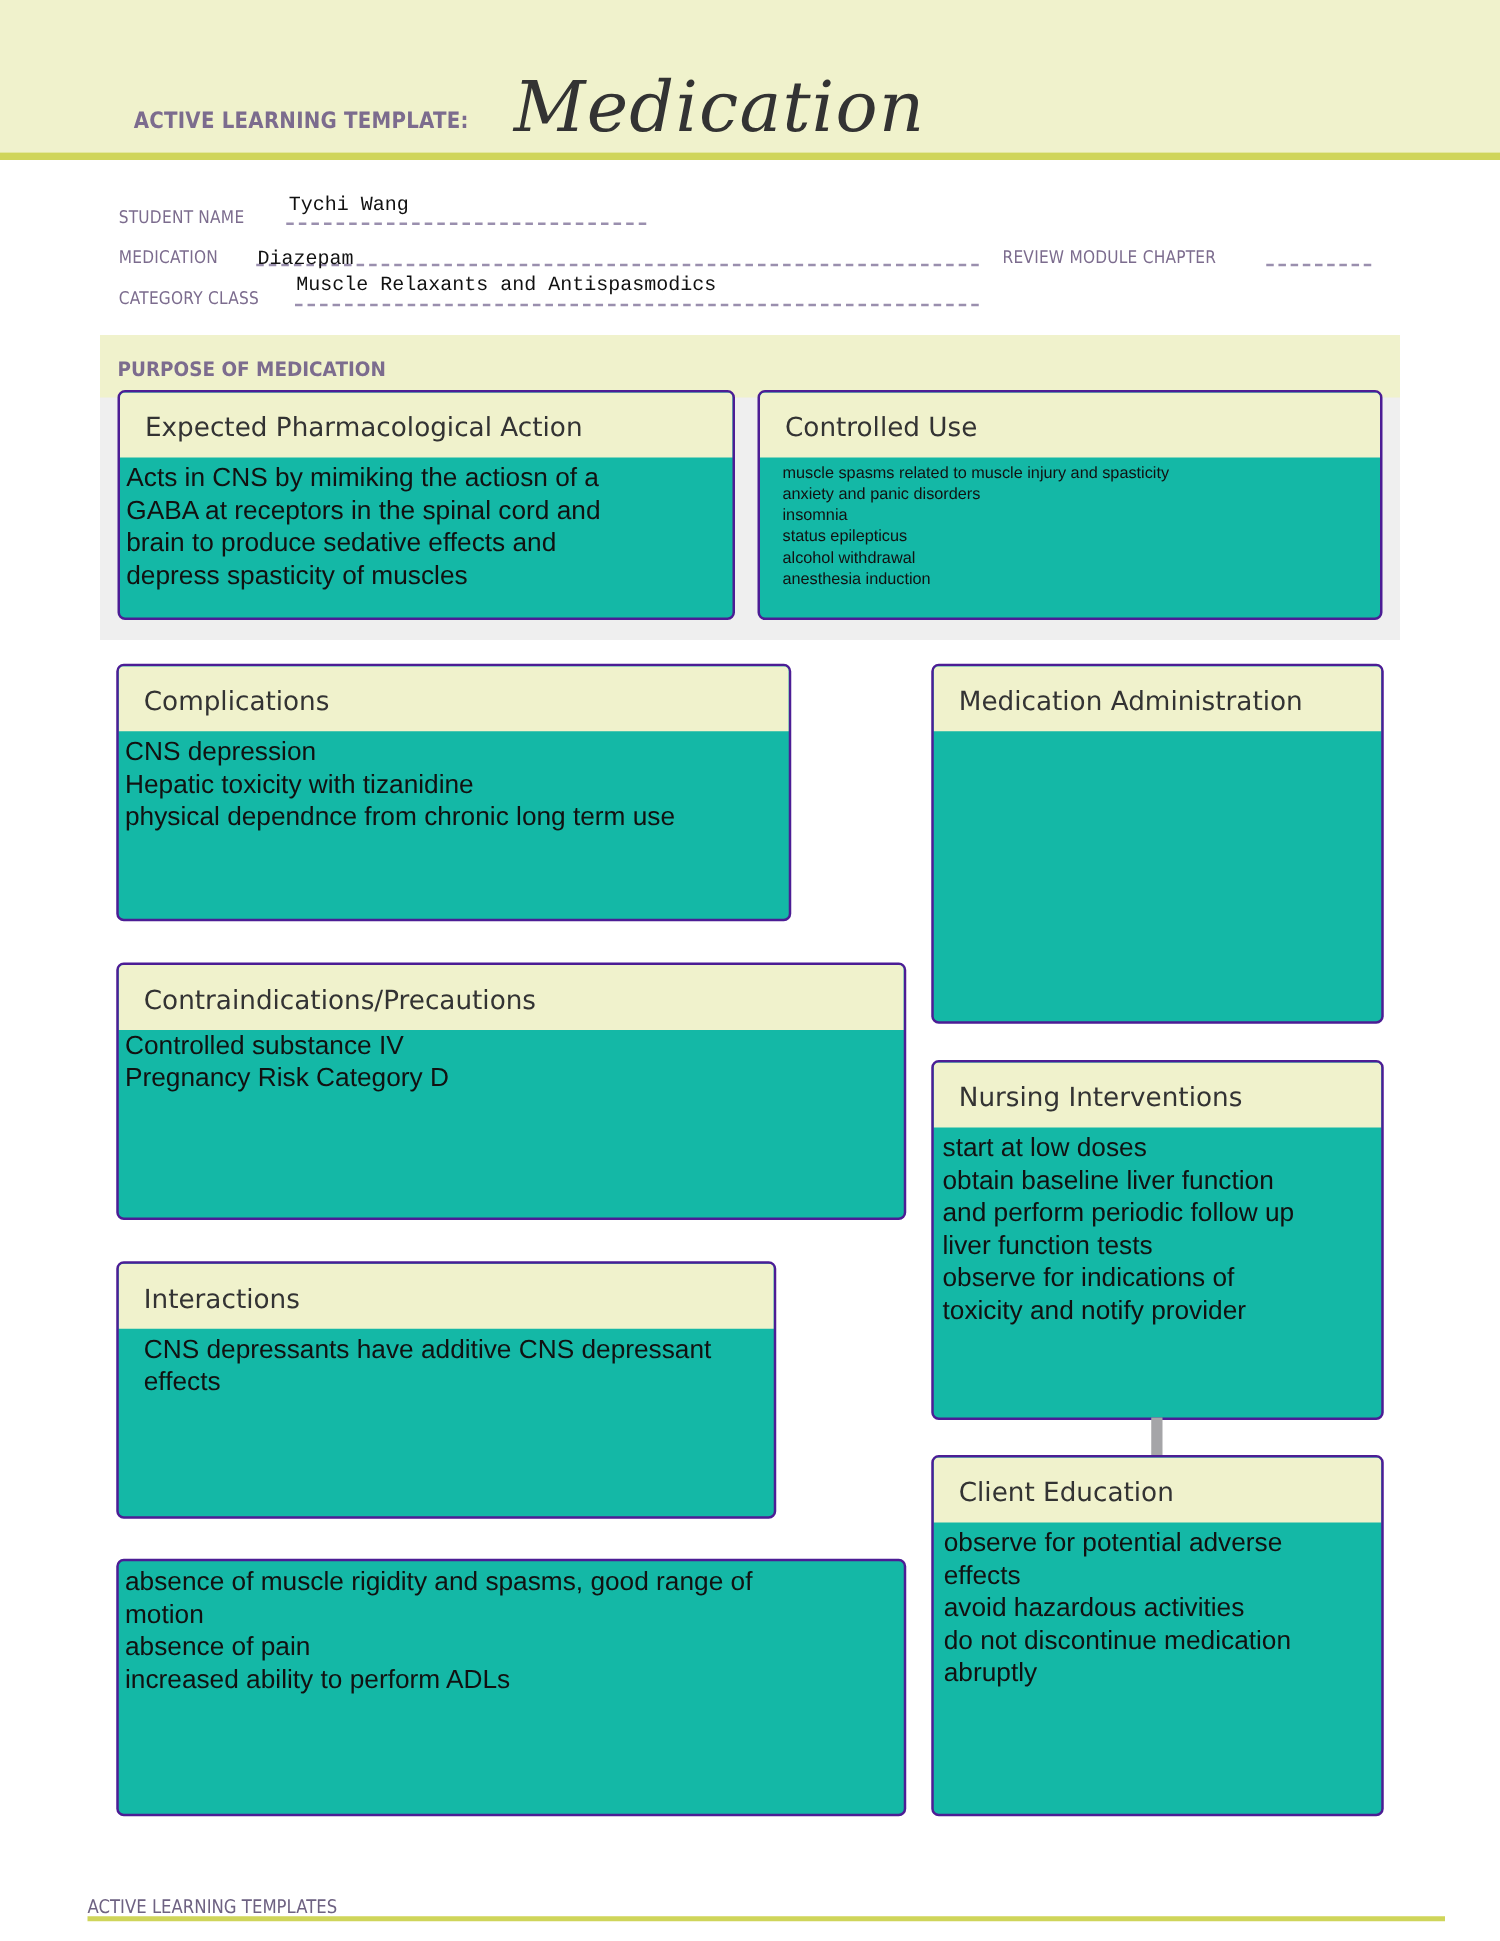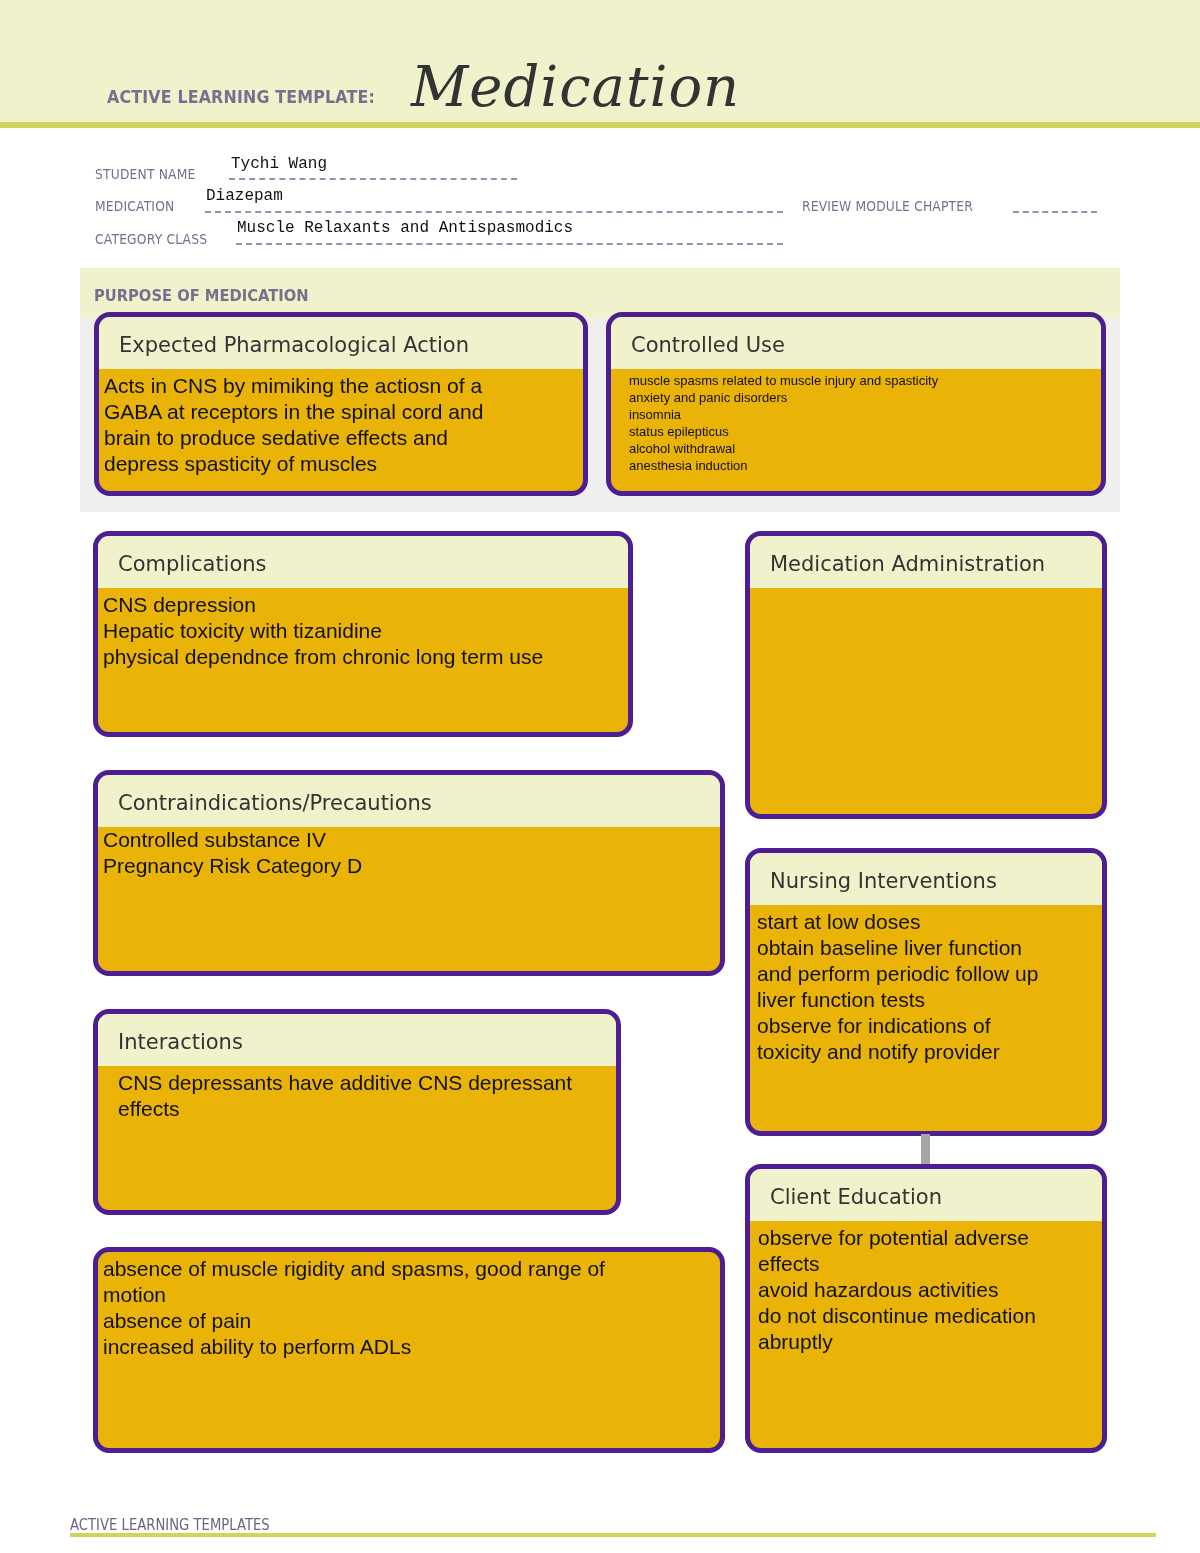--- a/index.html
+++ b/index.html
@@ -12,21 +12,21 @@
   .header-title { position: absolute; left: 411px; top: 54px; font-size: 56px; font-style: italic; color: #333; font-family: "DejaVu Serif", serif; letter-spacing: 1px; }
 
   .field-label { position: absolute; font-family: "DejaVu Sans", sans-serif; font-size: 14px; color: #7c6c8e; letter-spacing: 0.2px; transform: scaleX(0.88); transform-origin: left; }
   .field-line { position: absolute; height: 0; border-bottom: 2px dashed #9a8fae; }
   .field-value { position: absolute; font-size: 16px; color: #111; font-family: Liberation Mono, monospace; }
 
   .purpose-band { position: absolute; left: 80px; top: 268px; width: 1040px; height: 244px; background: #efefef; }
   .purpose-head { position: absolute; left: 80px; top: 268px; width: 1040px; height: 50px; background: #f0f2cc; }
   .purpose-label { position: absolute; left: 94px; top: 286px; font-family: "DejaVu Sans", sans-serif; font-size: 16px; font-weight: bold; color: #7c6c8e; transform: scaleX(0.92); transform-origin: left; }
 
-  .box { position: absolute; background: #eab308; border: 5px solid #4c1d95; border-radius: 16px; overflow: hidden; }
+  .box { position: absolute; background: #14b8a6; border: 2px solid #4c1d95; border-radius: 6px; overflow: hidden; }
   .box-head { height: 52px; background: #f0f2cc; padding: 16px 0 0 20px; font-family: "DejaVu Sans", sans-serif; font-size: 21px; color: #333; }
   .box-body { padding: 4px 6px 0 5px; font-size: 21px; line-height: 26px; color: #111; white-space: pre-line; }
   .box-body.small { font-size: 13px; line-height: 17px; padding-top: 3px; }
 
   .connector { position: absolute; left: 921px; top: 1134px; width: 9px; height: 32px; background: #a5a5a8; }
 
   .footer-label { position: absolute; left: 70px; top: 1516px; font-family: "DejaVu Sans", sans-serif; font-size: 15px; color: #6e6282; transform: scaleX(0.88); transform-origin: left; }
   .footer-rule { position: absolute; left: 70px; top: 1533px; width: 1086px; height: 4px; background: #cfd55a; }
 </style>
 </head>
@@ -36,21 +36,21 @@
 <div class="header-rule"></div>
 <div class="header-label">ACTIVE LEARNING TEMPLATE:</div>
 <div class="header-title">Medication</div>
 
 <div class="field-label" style="left:95px; top:166px;">STUDENT NAME</div>
 <div class="field-line" style="left:229px; top:178px; width:288px;"></div>
 <div class="field-value" style="left:231px; top:155px;">Tychi Wang</div>
 
 <div class="field-label" style="left:95px; top:198px;">MEDICATION</div>
 <div class="field-line" style="left:205px; top:211px; width:578px;"></div>
-<div class="field-value" style="left:206px; top:187px;">Diazepam</div>
+<div class="field-value" style="left:206px; top:198px;">Diazepam</div>
 
 <div class="field-label" style="left:802px; top:198px;">REVIEW MODULE CHAPTER</div>
 <div class="field-line" style="left:1013px; top:211px; width:84px;"></div>
 
 <div class="field-label" style="left:95px; top:231px;">CATEGORY CLASS</div>
 <div class="field-line" style="left:236px; top:243px; width:547px;"></div>
 <div class="field-value" style="left:237px; top:219px;">Muscle Relaxants and Antispasmodics</div>
 
 <div class="purpose-band"></div>
 <div class="purpose-head"></div>

